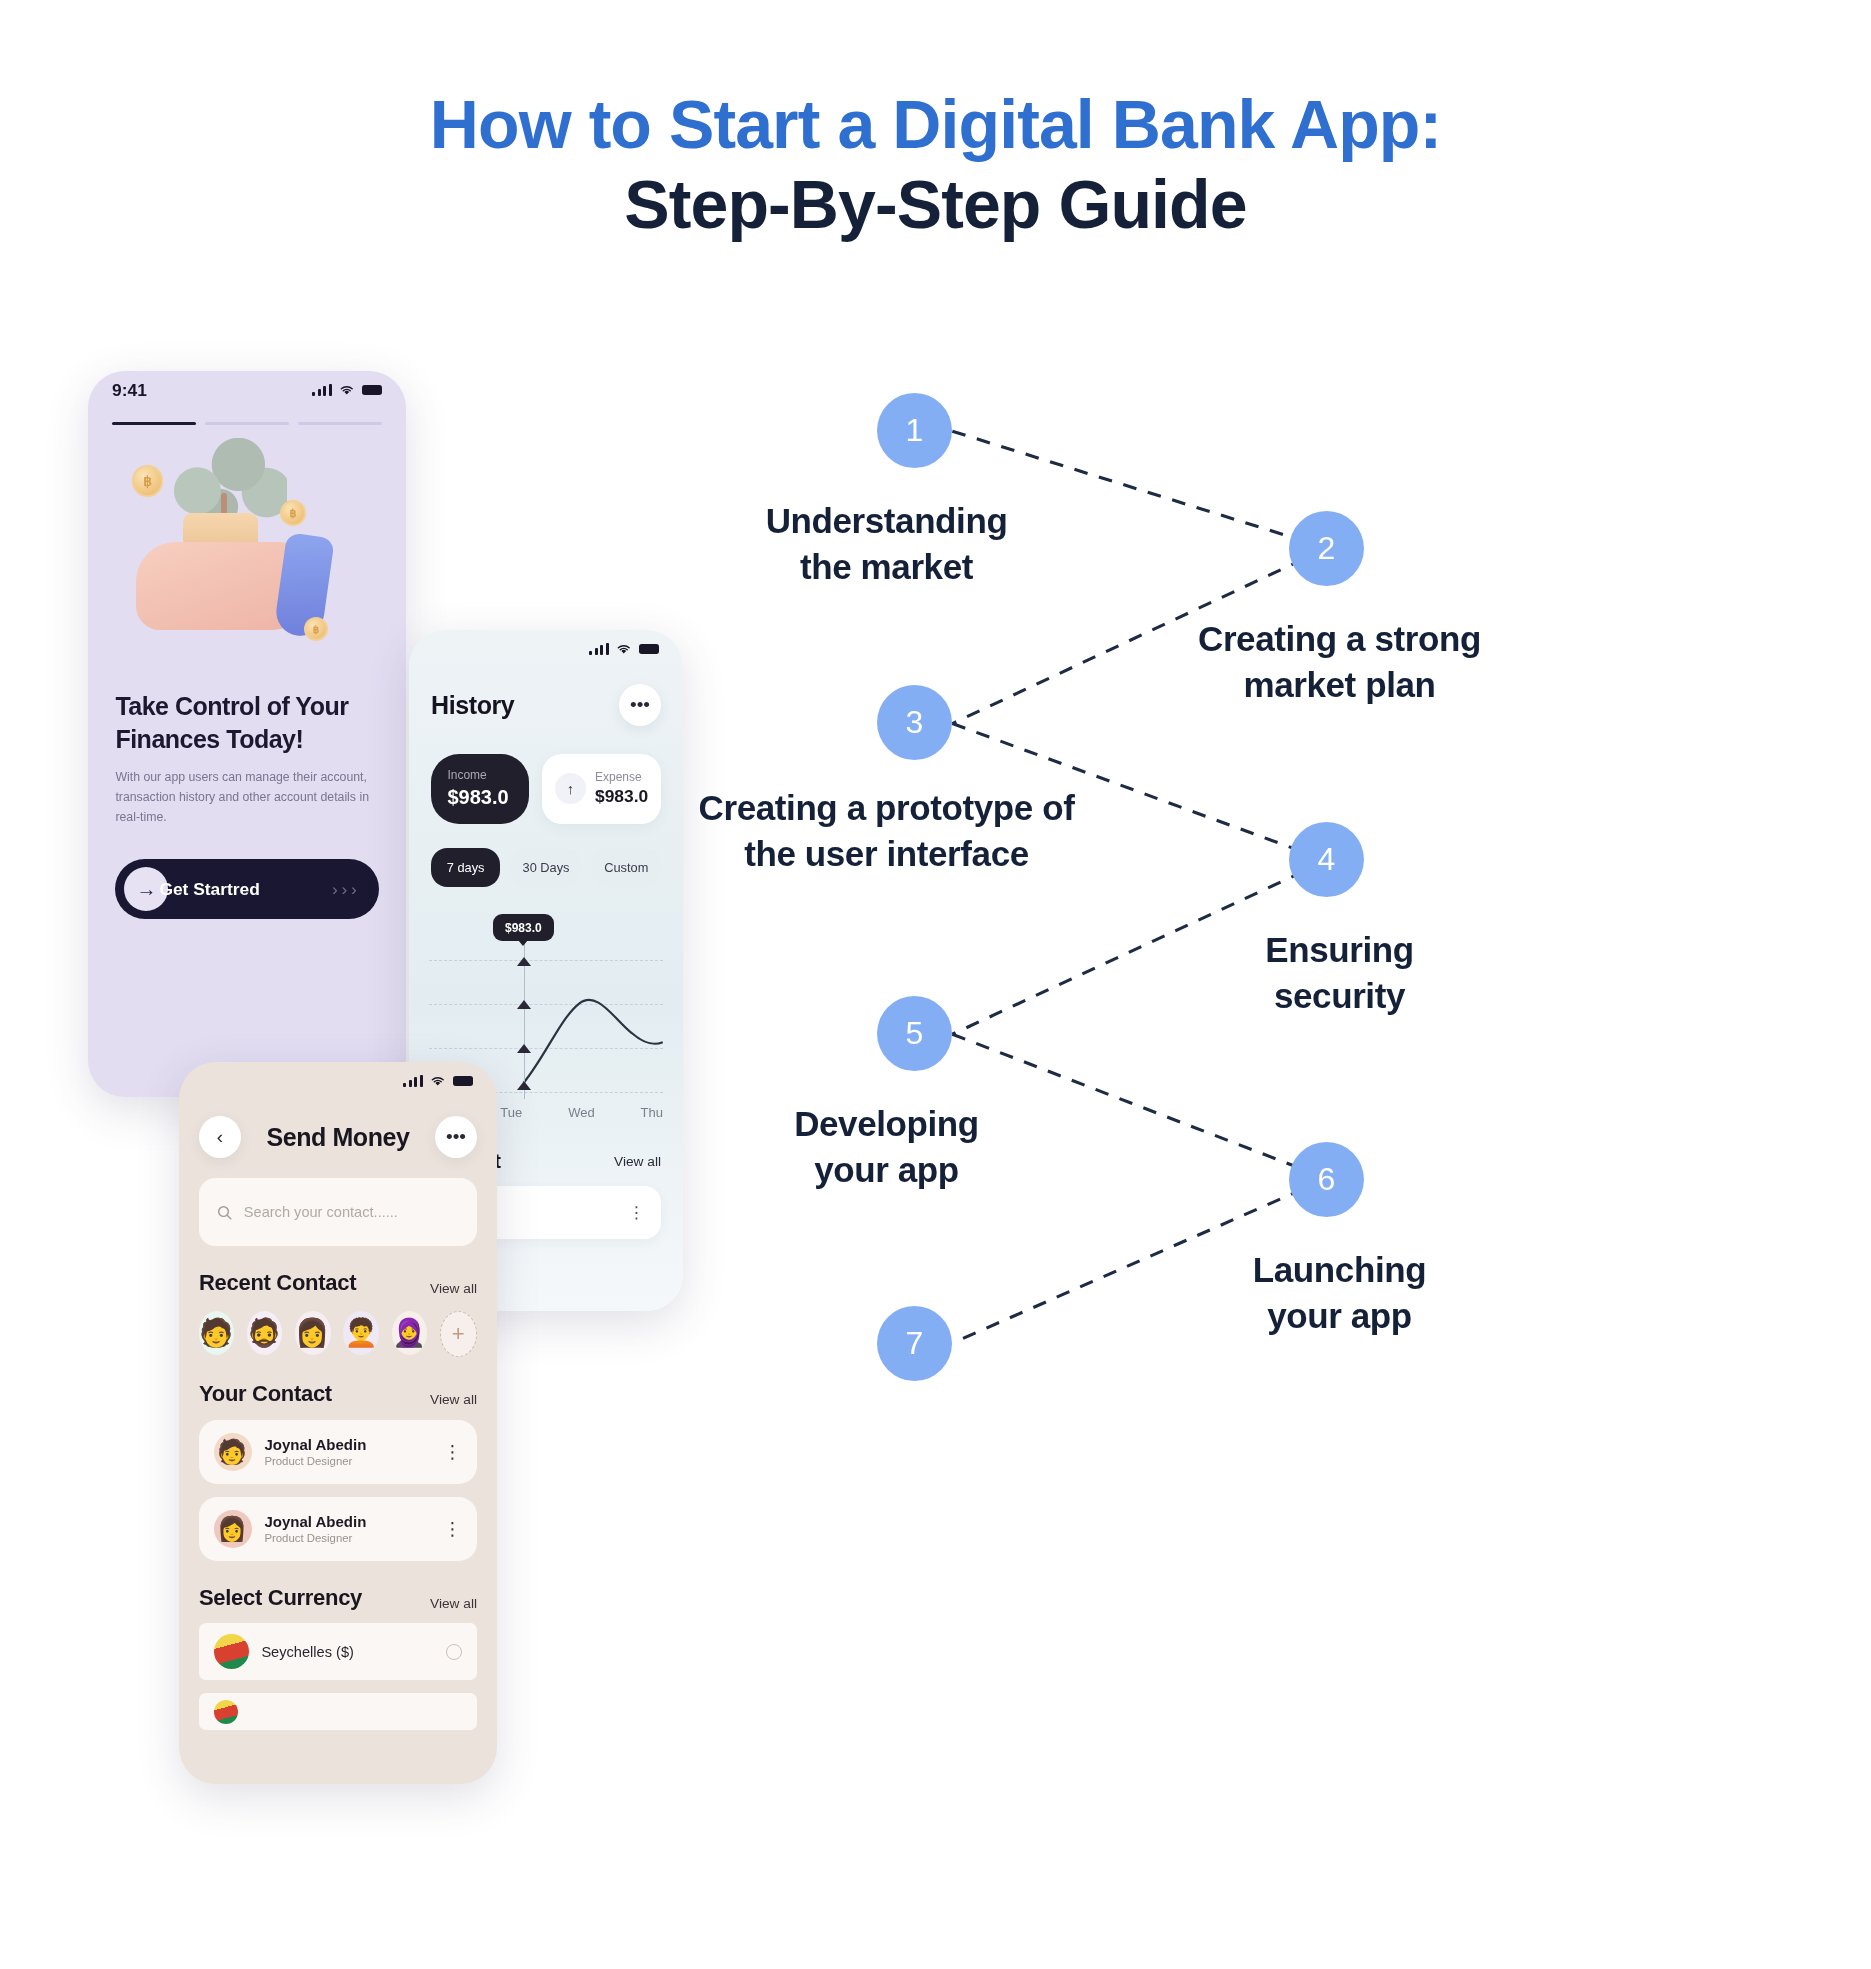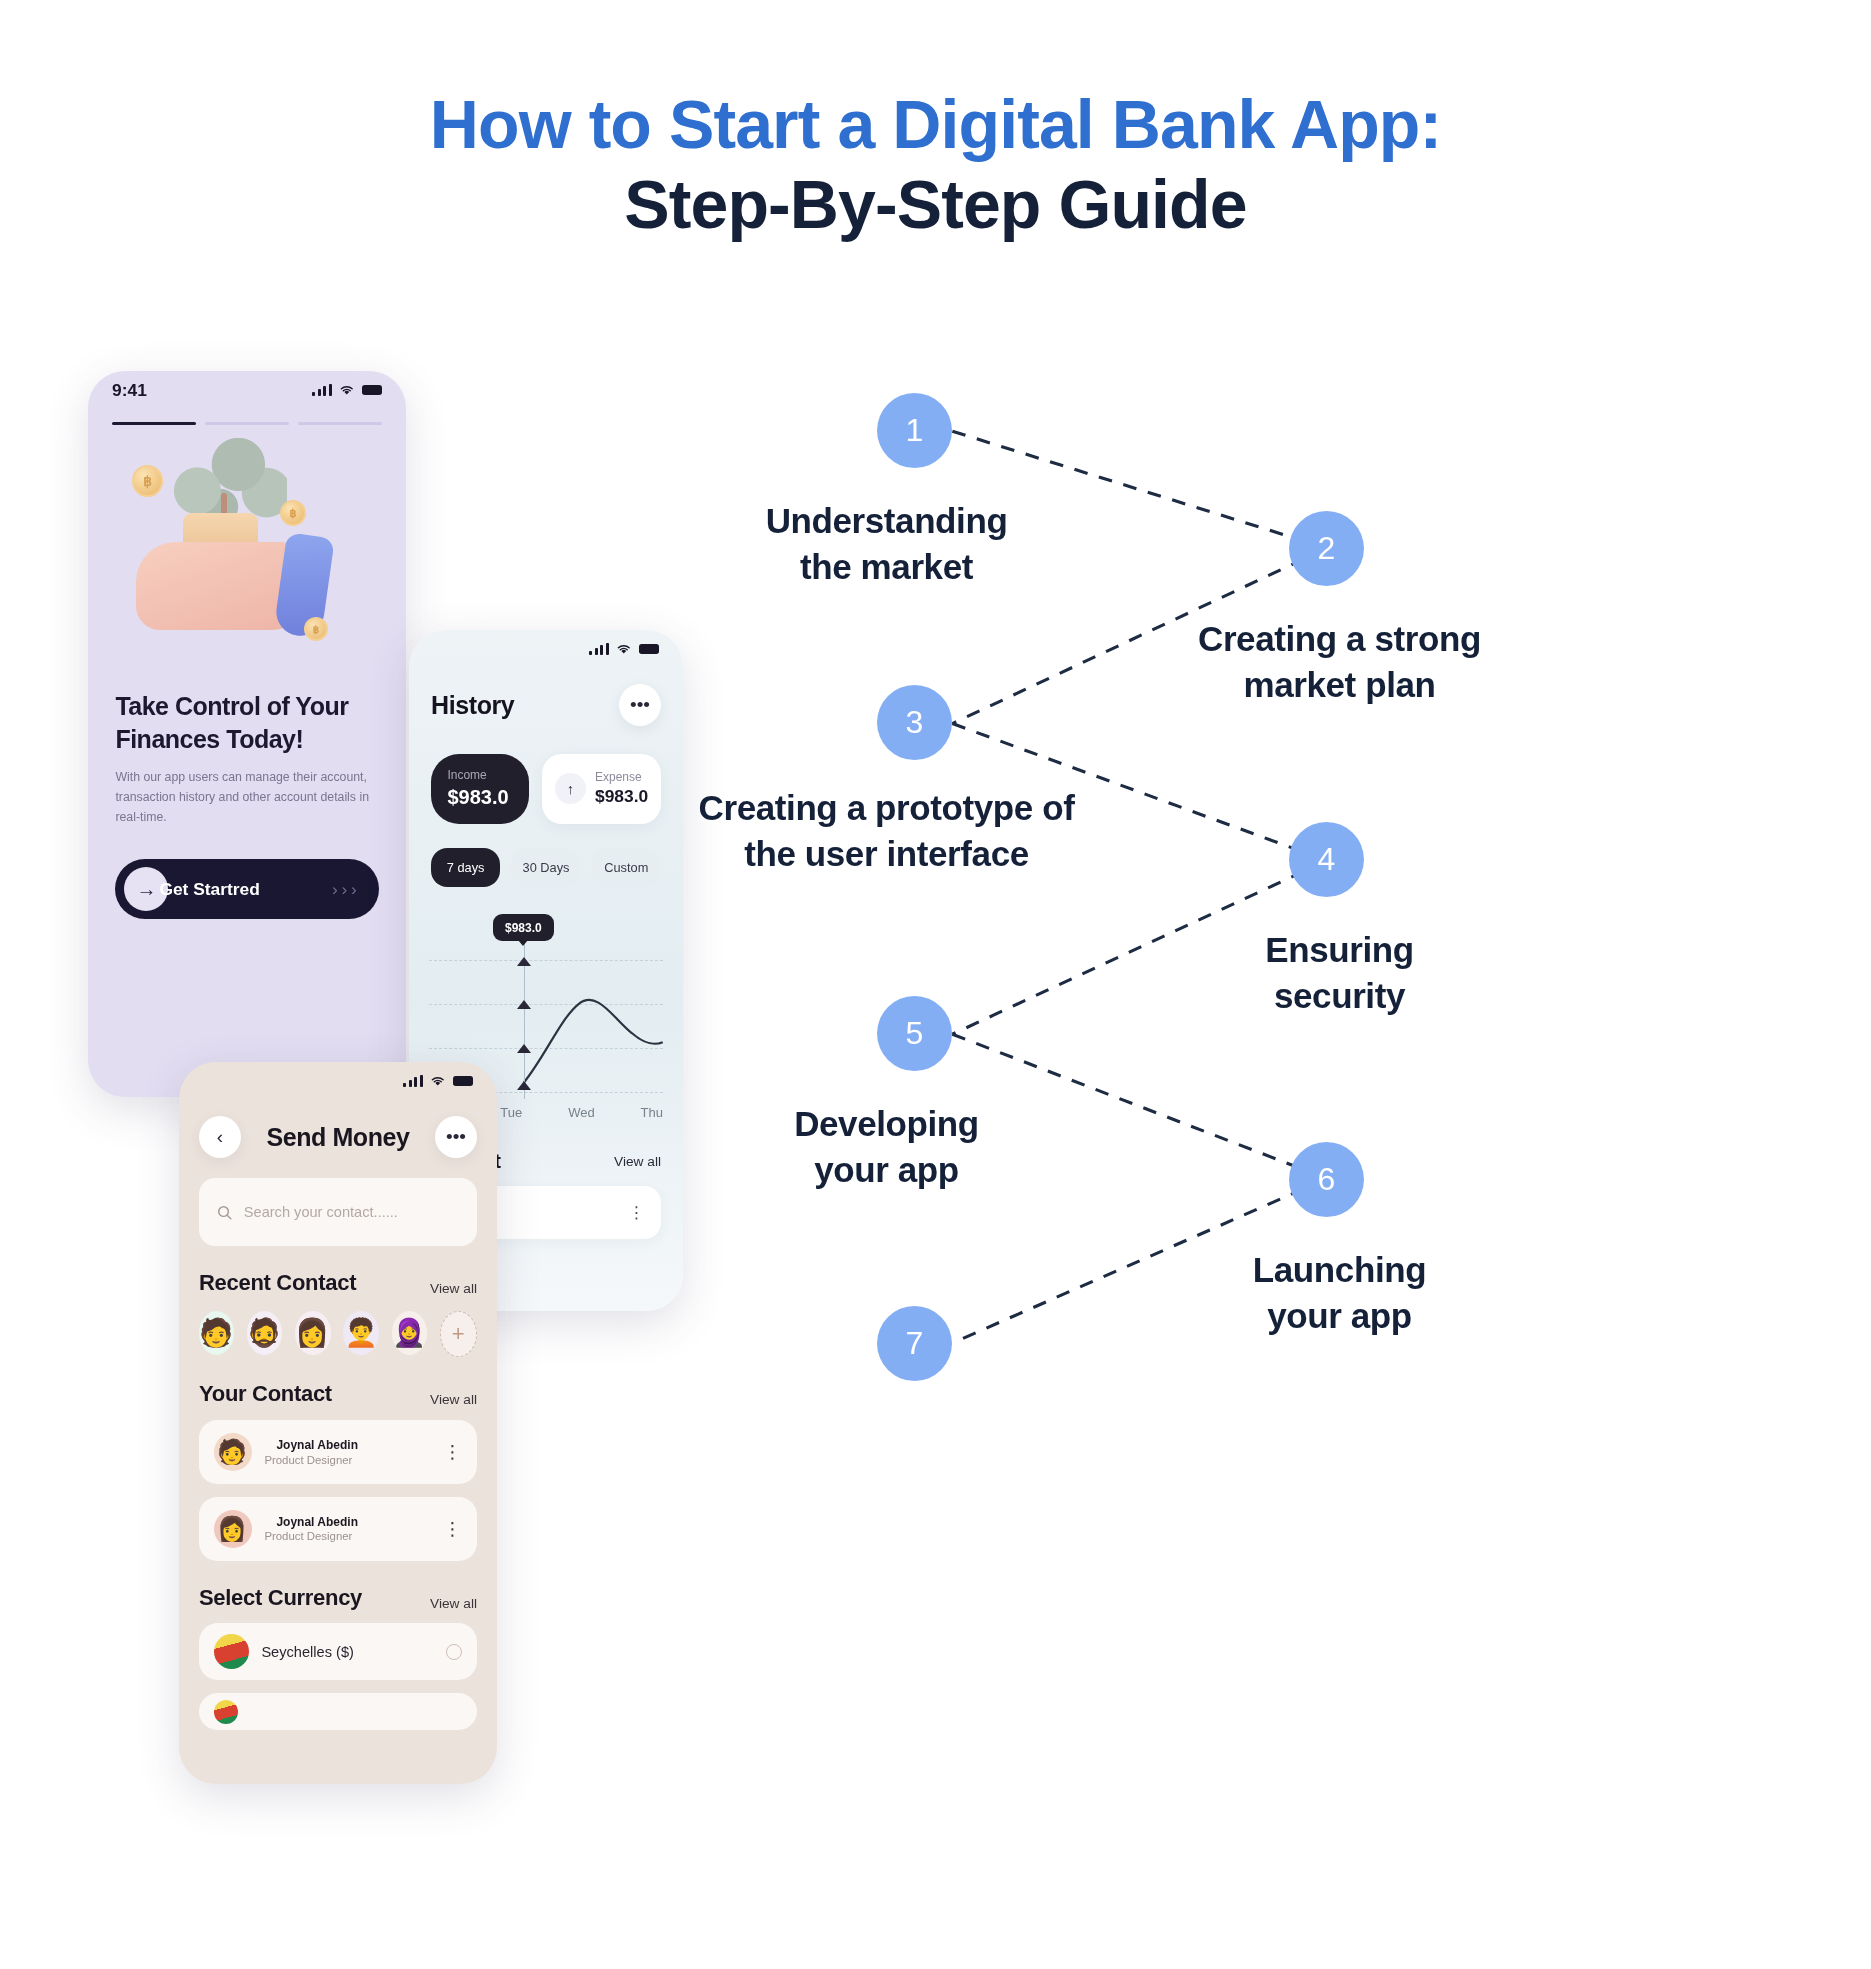--- a/index.html
+++ b/index.html
@@ -163,25 +163,25 @@
   .av{width:44px;height:44px;border-radius:50%;position:relative;overflow:hidden;
     display:flex;align-items:center;justify-content:center;font-size:27.4px;line-height:1;}
   .av.add{border:1.8px dashed #d2b9ab;background:#f6efeb;color:#c29a86;font-size:22px;}
   .c-row{
     margin:12.8px 20px 0;height:64px;background:#fbf7f5;border-radius:18.3px;
     display:flex;align-items:center;gap:12.8px;padding:0 14.6px;
   }
   .c-av{width:38px;height:38px;border-radius:50%;display:flex;align-items:center;
     justify-content:center;font-size:24px;line-height:1;}
   .c-meta{flex:1;}
-  .c-name{font-size:12px;font-weight:bold;color:#1d1822;margin-left:12px;}
+  .c-name{font-size:15px;font-weight:bold;color:#1d1822;}
   .c-role{font-size:11.4px;color:#9b918f;margin-top:1.8px;}
   .dots{color:#3b3540;font-size:18.3px;letter-spacing:0.9px;}
   .cur-row{
-    margin:12.8px 20px 0;height:57px;background:#fbf7f5;border-radius:19px;
+    margin:12.8px 20px 0;height:57px;background:#fbf7f5;border-radius:7px;
     display:flex;align-items:center;gap:12.8px;padding:0 14.6px;
   }
   .flag{width:35px;height:35px;border-radius:50%;overflow:hidden;position:relative;
     background:linear-gradient(165deg,#f2d64a 0 34%,#d8402f 34% 70%,#1f8a4c 70% 100%);}
   .cur-name{flex:1;font-size:14.6px;color:#2b2530;}
   .radio{width:14.6px;height:14.6px;border-radius:50%;border:1.6px solid #cdbfb8;}
 </style>
 </head>
 <body>
 

